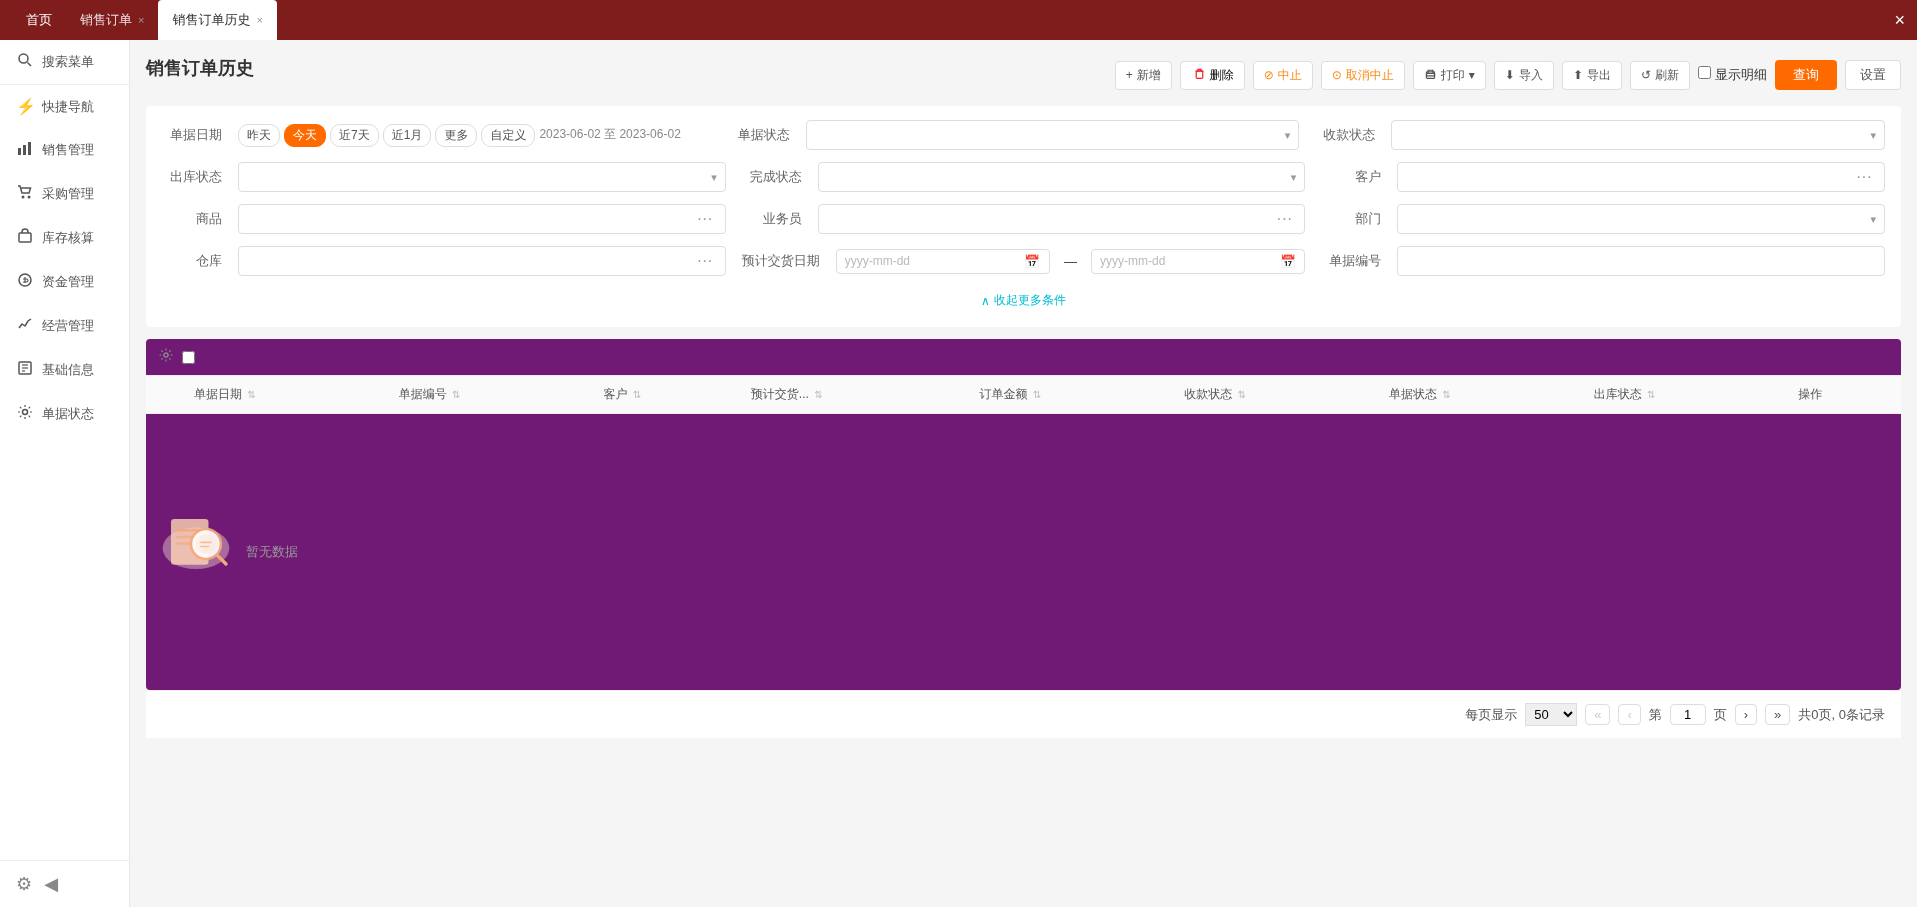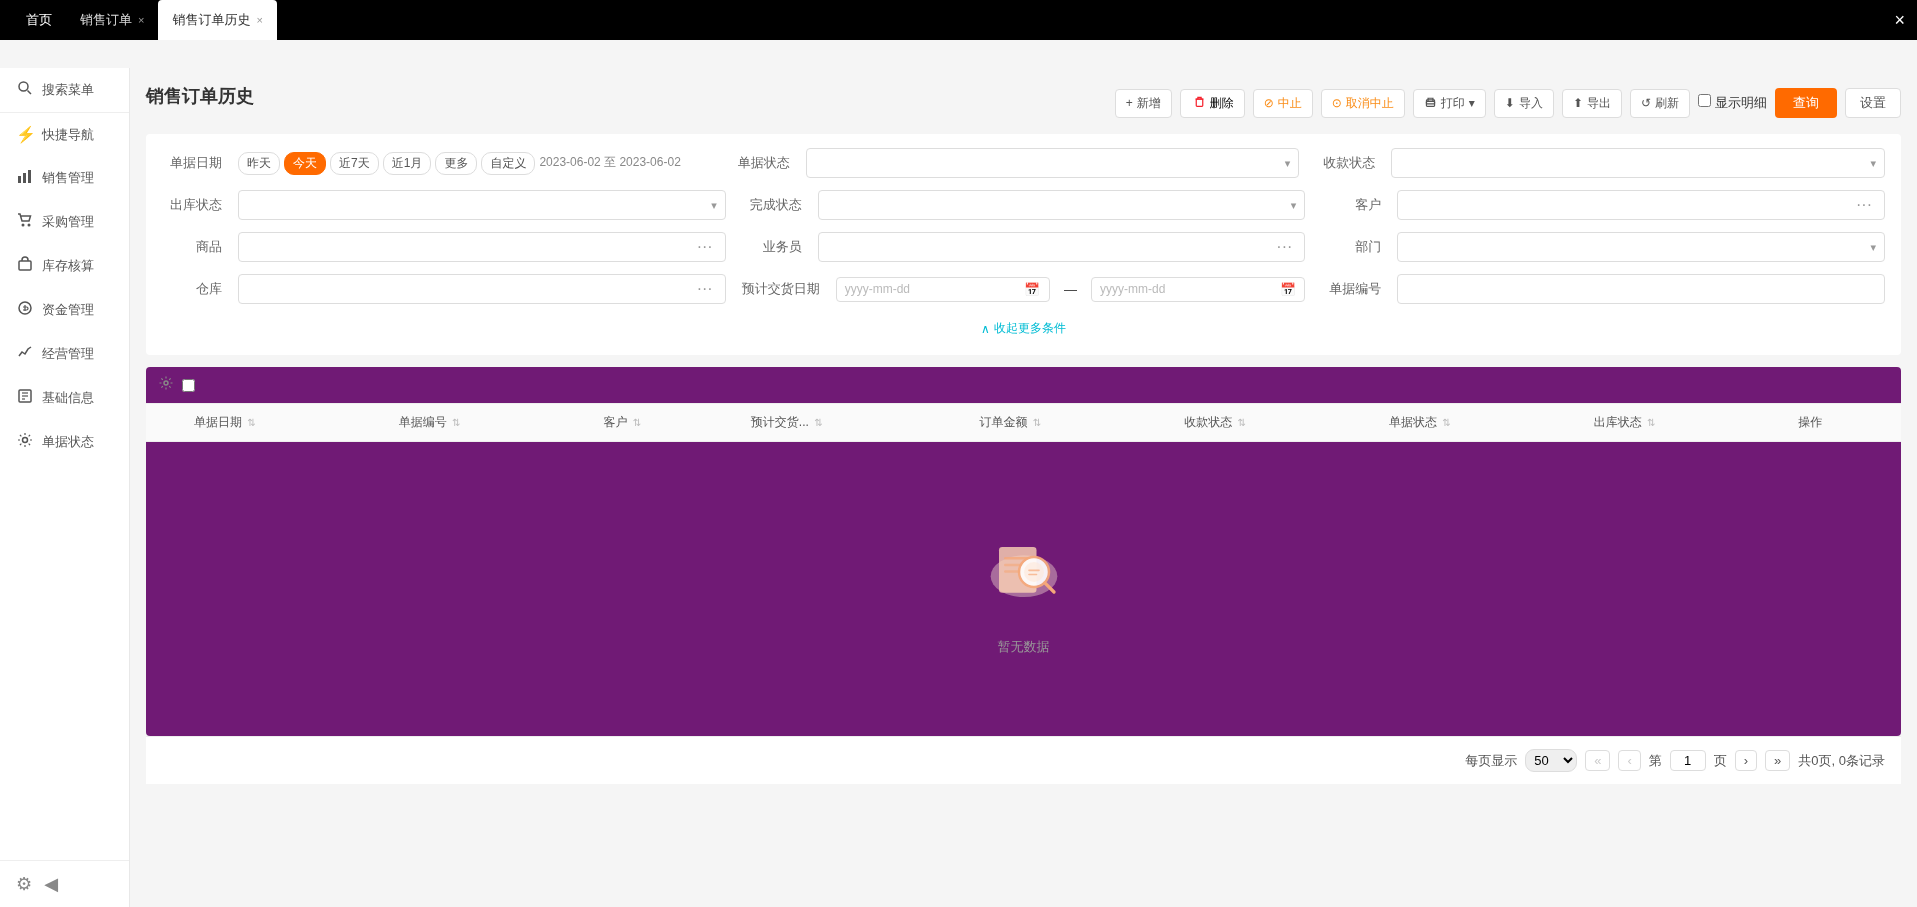--- a/index.html
+++ b/index.html
@@ -1,28 +1,28 @@
 <!DOCTYPE html>
 <html><head>
   <meta charset="utf-8">
   <style>
     * { box-sizing: border-box; margin: 0; padding: 0; }
     body { font-family: 'Microsoft YaHei', Arial, sans-serif; font-size: 13px; background: #f5f5f5; color: #333; display: flex; flex-direction: column; height: 907px; overflow: hidden; }
 
     
-    .top-bar { background: #000000; display: flex; align-items: center; height: 40px; padding: 0 12px; flex-shrink: 0; }
+    .top-bar { background: #7f1d1d; display: flex; align-items: center; height: 40px; padding: 0 12px; flex-shrink: 0; }
     .tab-item { display: flex; align-items: center; padding: 0 14px; height: 40px; cursor: pointer; color: rgba(255,255,255,0.85); font-size: 13px; position: relative; }
     .tab-item.active { background: #fff; color: #333; border-radius: 4px 4px 0 0; }
     .tab-item .close-btn { margin-left: 6px; font-size: 11px; color: #999; cursor: pointer; }
     .tab-item.home { color: #fff; }
     .top-bar-right { margin-left: auto; display: flex; align-items: center; gap: 8px; }
     .top-bar-close { color: #fff; font-size: 18px; cursor: pointer; }
 
     
-    .layout { display: flex; flex: 1; overflow: hidden; margin-top: 28px; }
+    .layout { display: flex; flex: 1; overflow: hidden; }
 
     
     .sidebar { width: 130px; background: #fff; border-right: 1px solid #e8e8e8; display: flex; flex-direction: column; flex-shrink: 0; }
     .sidebar-item { display: flex; align-items: center; gap: 8px; padding: 12px 16px; cursor: pointer; color: #555; font-size: 13px; }
     .sidebar-item .s-icon { font-size: 16px; width: 18px; text-align: center; }
     .sidebar-search { border-bottom: 1px solid #eee; }
     .sidebar-bottom { margin-top: auto; display: flex; align-items: center; padding: 12px 16px; gap: 12px; border-top: 1px solid #eee; }
     .sidebar-bottom-icon { font-size: 18px; cursor: pointer; color: #888; }
 
     
@@ -56,27 +56,27 @@
     .table-container { background: #701a75; border-radius: 4px; overflow: hidden; }
     .table-toolbar { display: flex; align-items: center; padding: 8px 12px; border-bottom: 1px solid #eee; gap: 8px; }
     .settings-icon { color: #888; cursor: pointer; font-size: 16px; }
     table { width: 100%; border-collapse: collapse; }
     thead tr { background: #fafafa; }
     th { padding: 10px 12px; text-align: left; font-size: 12px; color: #555; border-bottom: 1px solid #eee; white-space: nowrap; font-weight: normal; }
     th .sort-icon { color: #bbb; font-size: 10px; margin-left: 2px; }
     .th-checkbox { width: 36px; }
 
     
-    .empty-state { display: flex; flex-direction: column; align-items: center; justify-content: flex-start; padding: 80px 0; }
+    .empty-state { display: flex; flex-direction: row; align-items: center; justify-content: flex-start; padding: 80px 0; }
     .empty-illustration { width: 100px; height: 100px; position: relative; margin-bottom: 16px; }
     .empty-text { color: #999; font-size: 13px; }
 
     
     .pagination { display: flex; align-items: center; justify-content: flex-end; padding: 12px 16px; gap: 8px; background: #fff; border-top: 1px solid #eee; font-size: 13px; color: #555; }
-    .pagination select { border: 1px solid #ddd; border-radius: 9px; padding: 2px 4px; font-size: 13px; cursor: pointer; }
+    .pagination select { border: 1px solid #ddd; border-radius: 0; padding: 2px 4px; font-size: 13px; cursor: pointer; }
     .pagination-btn { border: 1px solid #ddd; border-radius: 4px; padding: 2px 8px; cursor: pointer; background: #fff; color: #555; font-size: 13px; }
     .pagination-btn:disabled { color: #ccc; cursor: not-allowed; }
     .pagination-input { border: 1px solid #ddd; border-radius: 4px; padding: 2px 6px; width: 36px; text-align: center; font-size: 13px; }
 
     
     .empty-svg { width: 100px; height: 100px; }
   </style>
 </head>
 <body>
 

